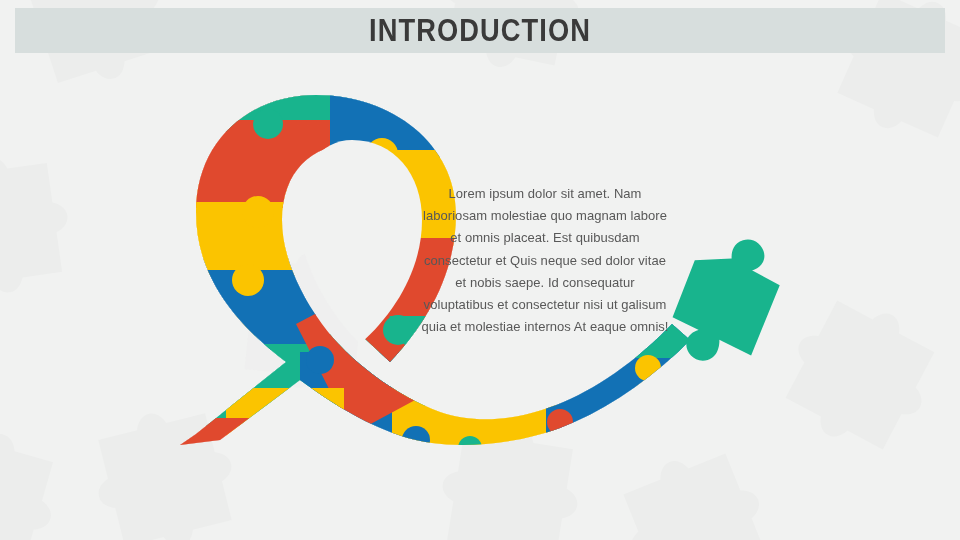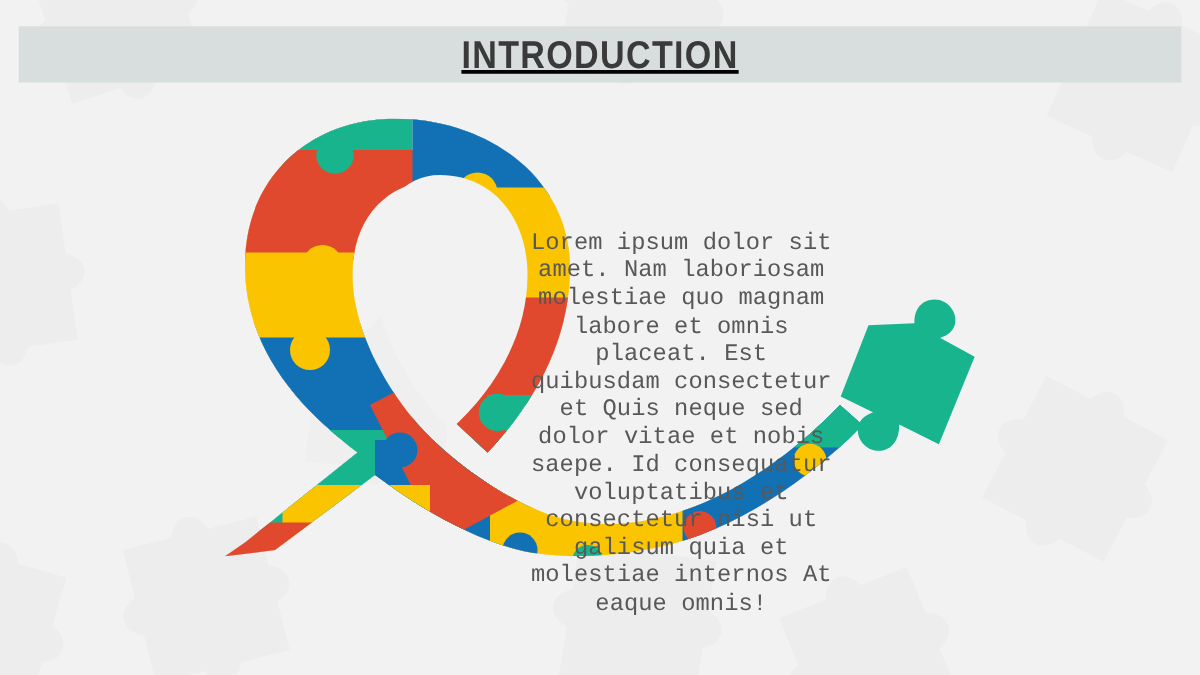--- a/index.html
+++ b/index.html
@@ -22,28 +22,27 @@
   }
   #bg-watermarks {
     position: absolute;
     left: 0; top: 0;
     width: 960px; height: 540px;
     pointer-events: none;
   }
   #title-band {
     position: absolute;
     left: 15px;
-    top: 21px;
+    top: 8px;
     width: 930px;
     height: 45px;
     background: #d7dedd;
     display: flex;
     align-items: center;
     justify-content: center;
-    text-decoration: underline;
   }
   #title-text {
     font-family: "Liberation Sans Narrow", "Liberation Sans", sans-serif;
     font-size: 31px;
     font-weight: bold;
     letter-spacing: 1.2px;
     color: #3a3a3a;
     transform: scaleX(0.88);
     transform-origin: center center;
     white-space: nowrap;
@@ -54,22 +53,22 @@
     top: 62px;
     width: 960px;
     height: 478px;
   }
   #body-text {
     position: absolute;
     left: 420px;
     top: 183px;
     width: 250px;
     text-align: center;
-    font-family: Liberation Mono, monospace;
-    font-size: 19px;
+    font-family: Liberation Sans, sans-serif;
+    font-size: 13px;
     line-height: 22.2px;
     color: #585858;
     letter-spacing: 0.05px;
   }
 </style>
 </head>
 <body>
 
 <div id="slide">
 

